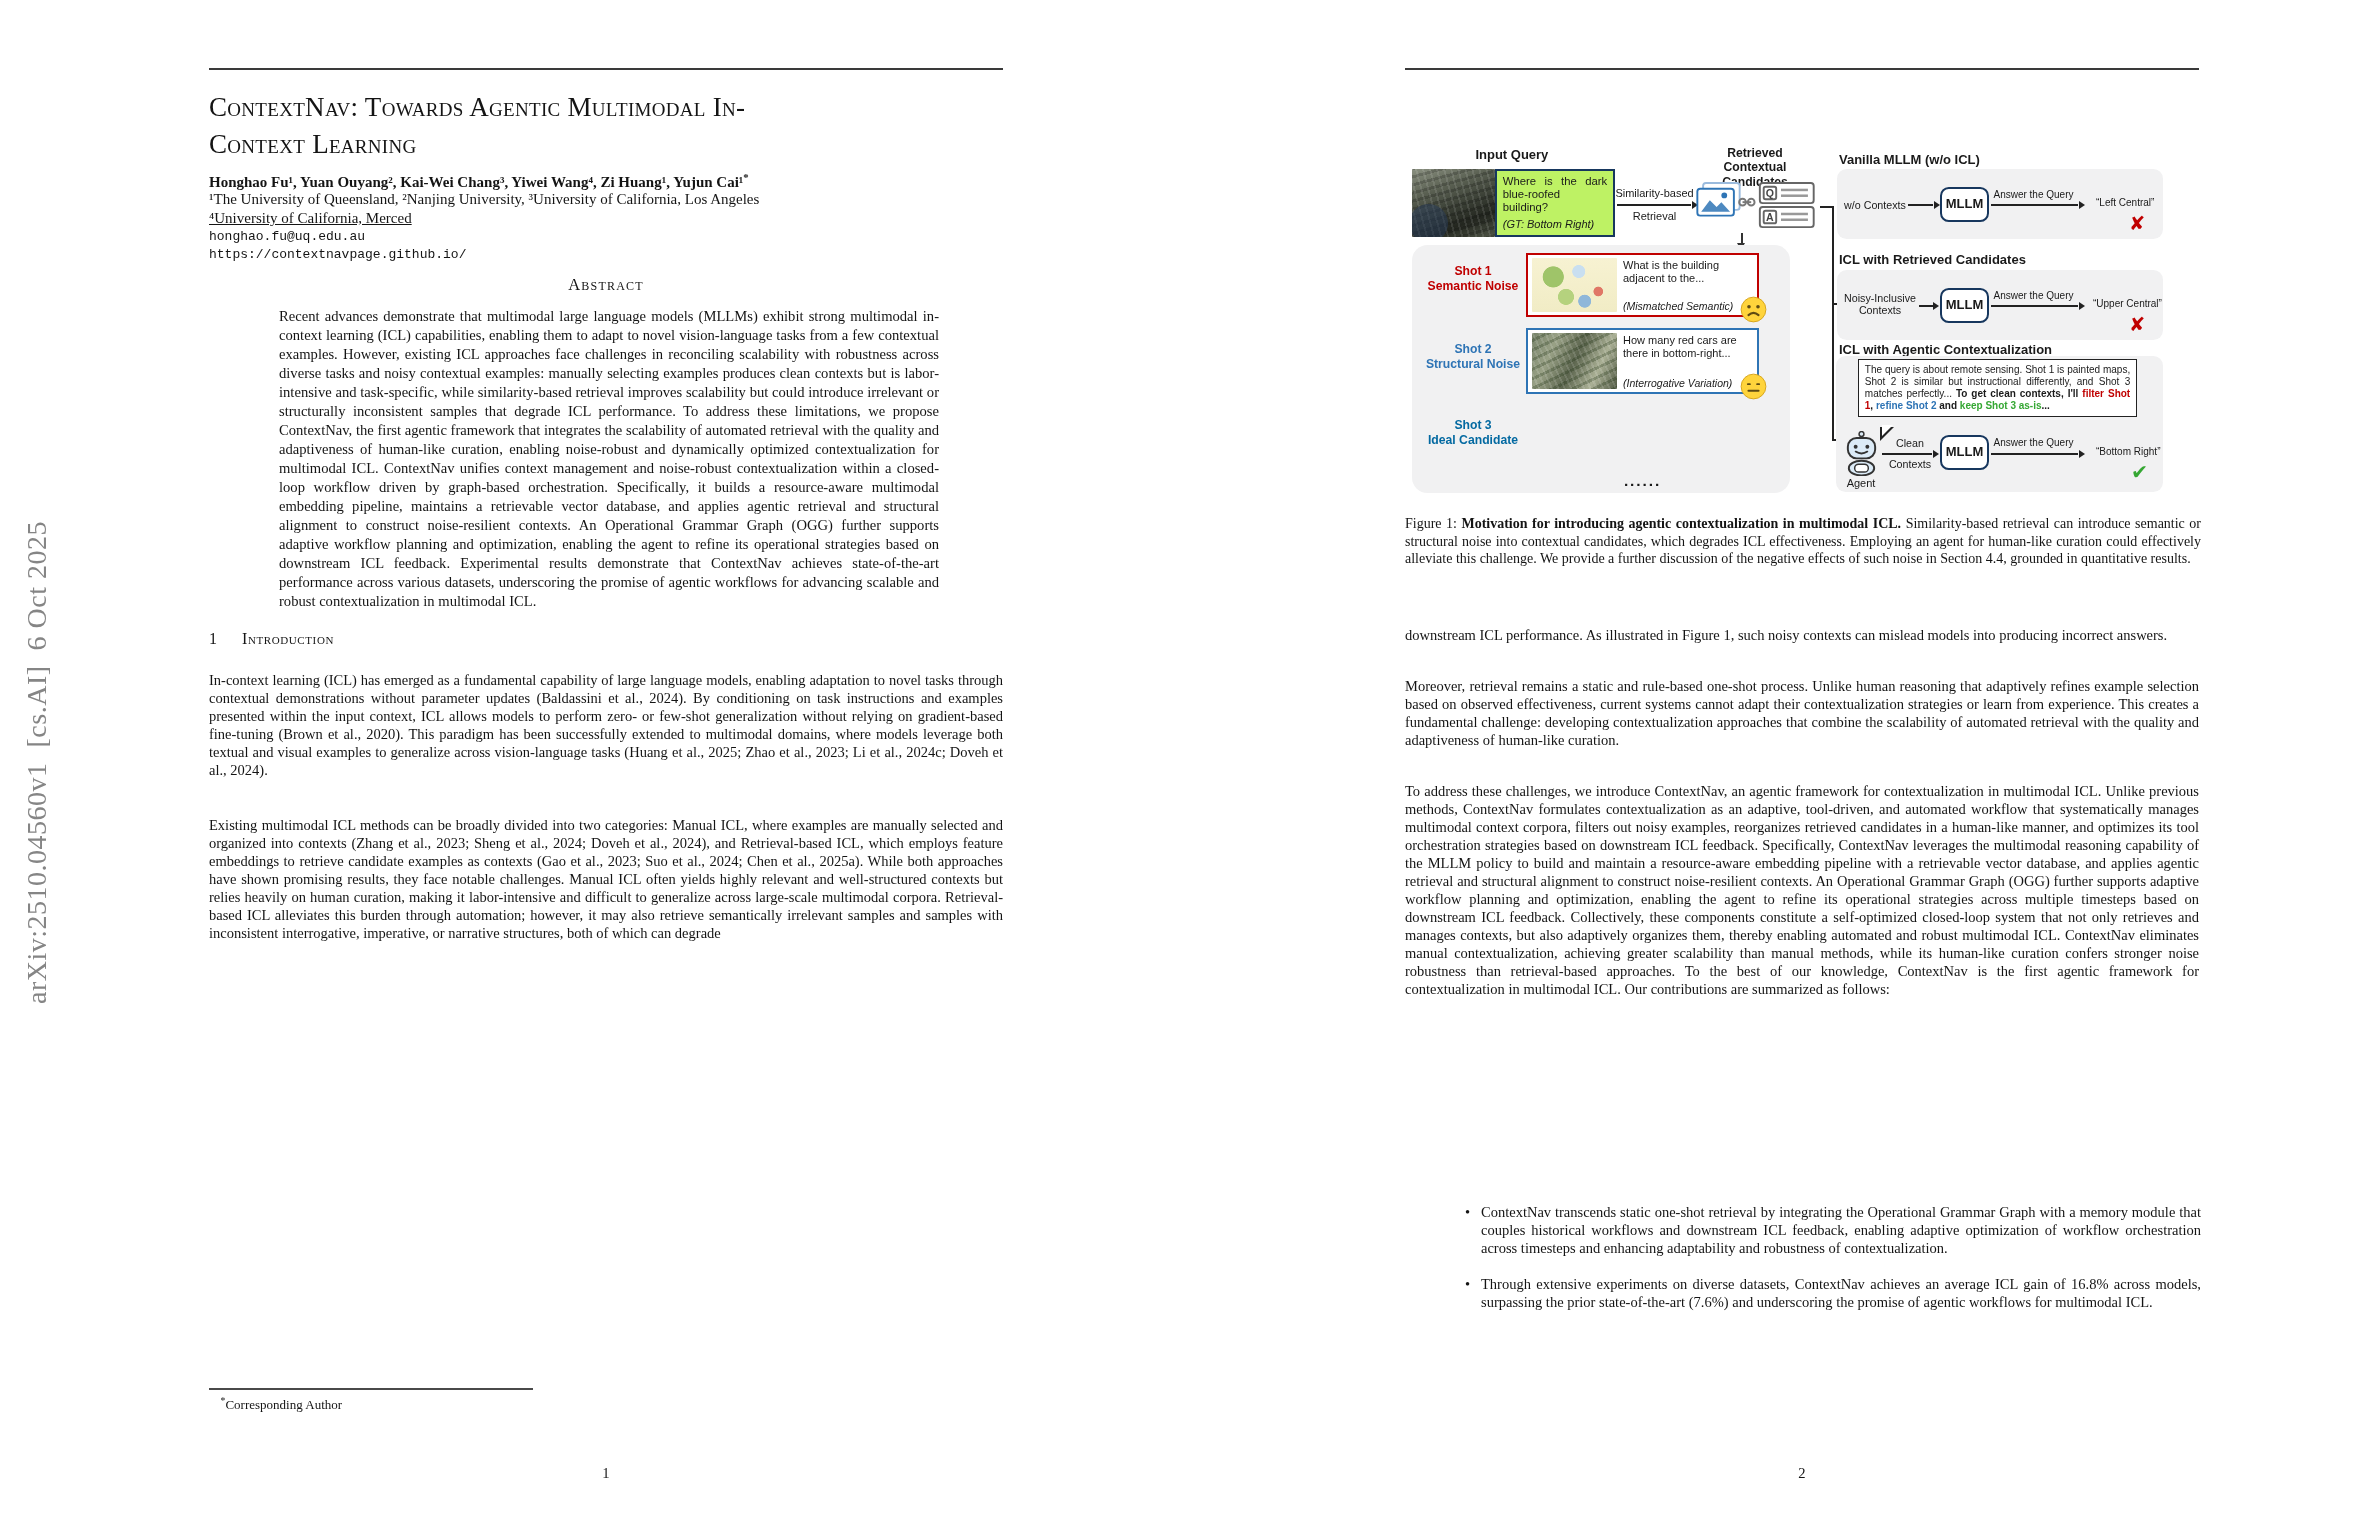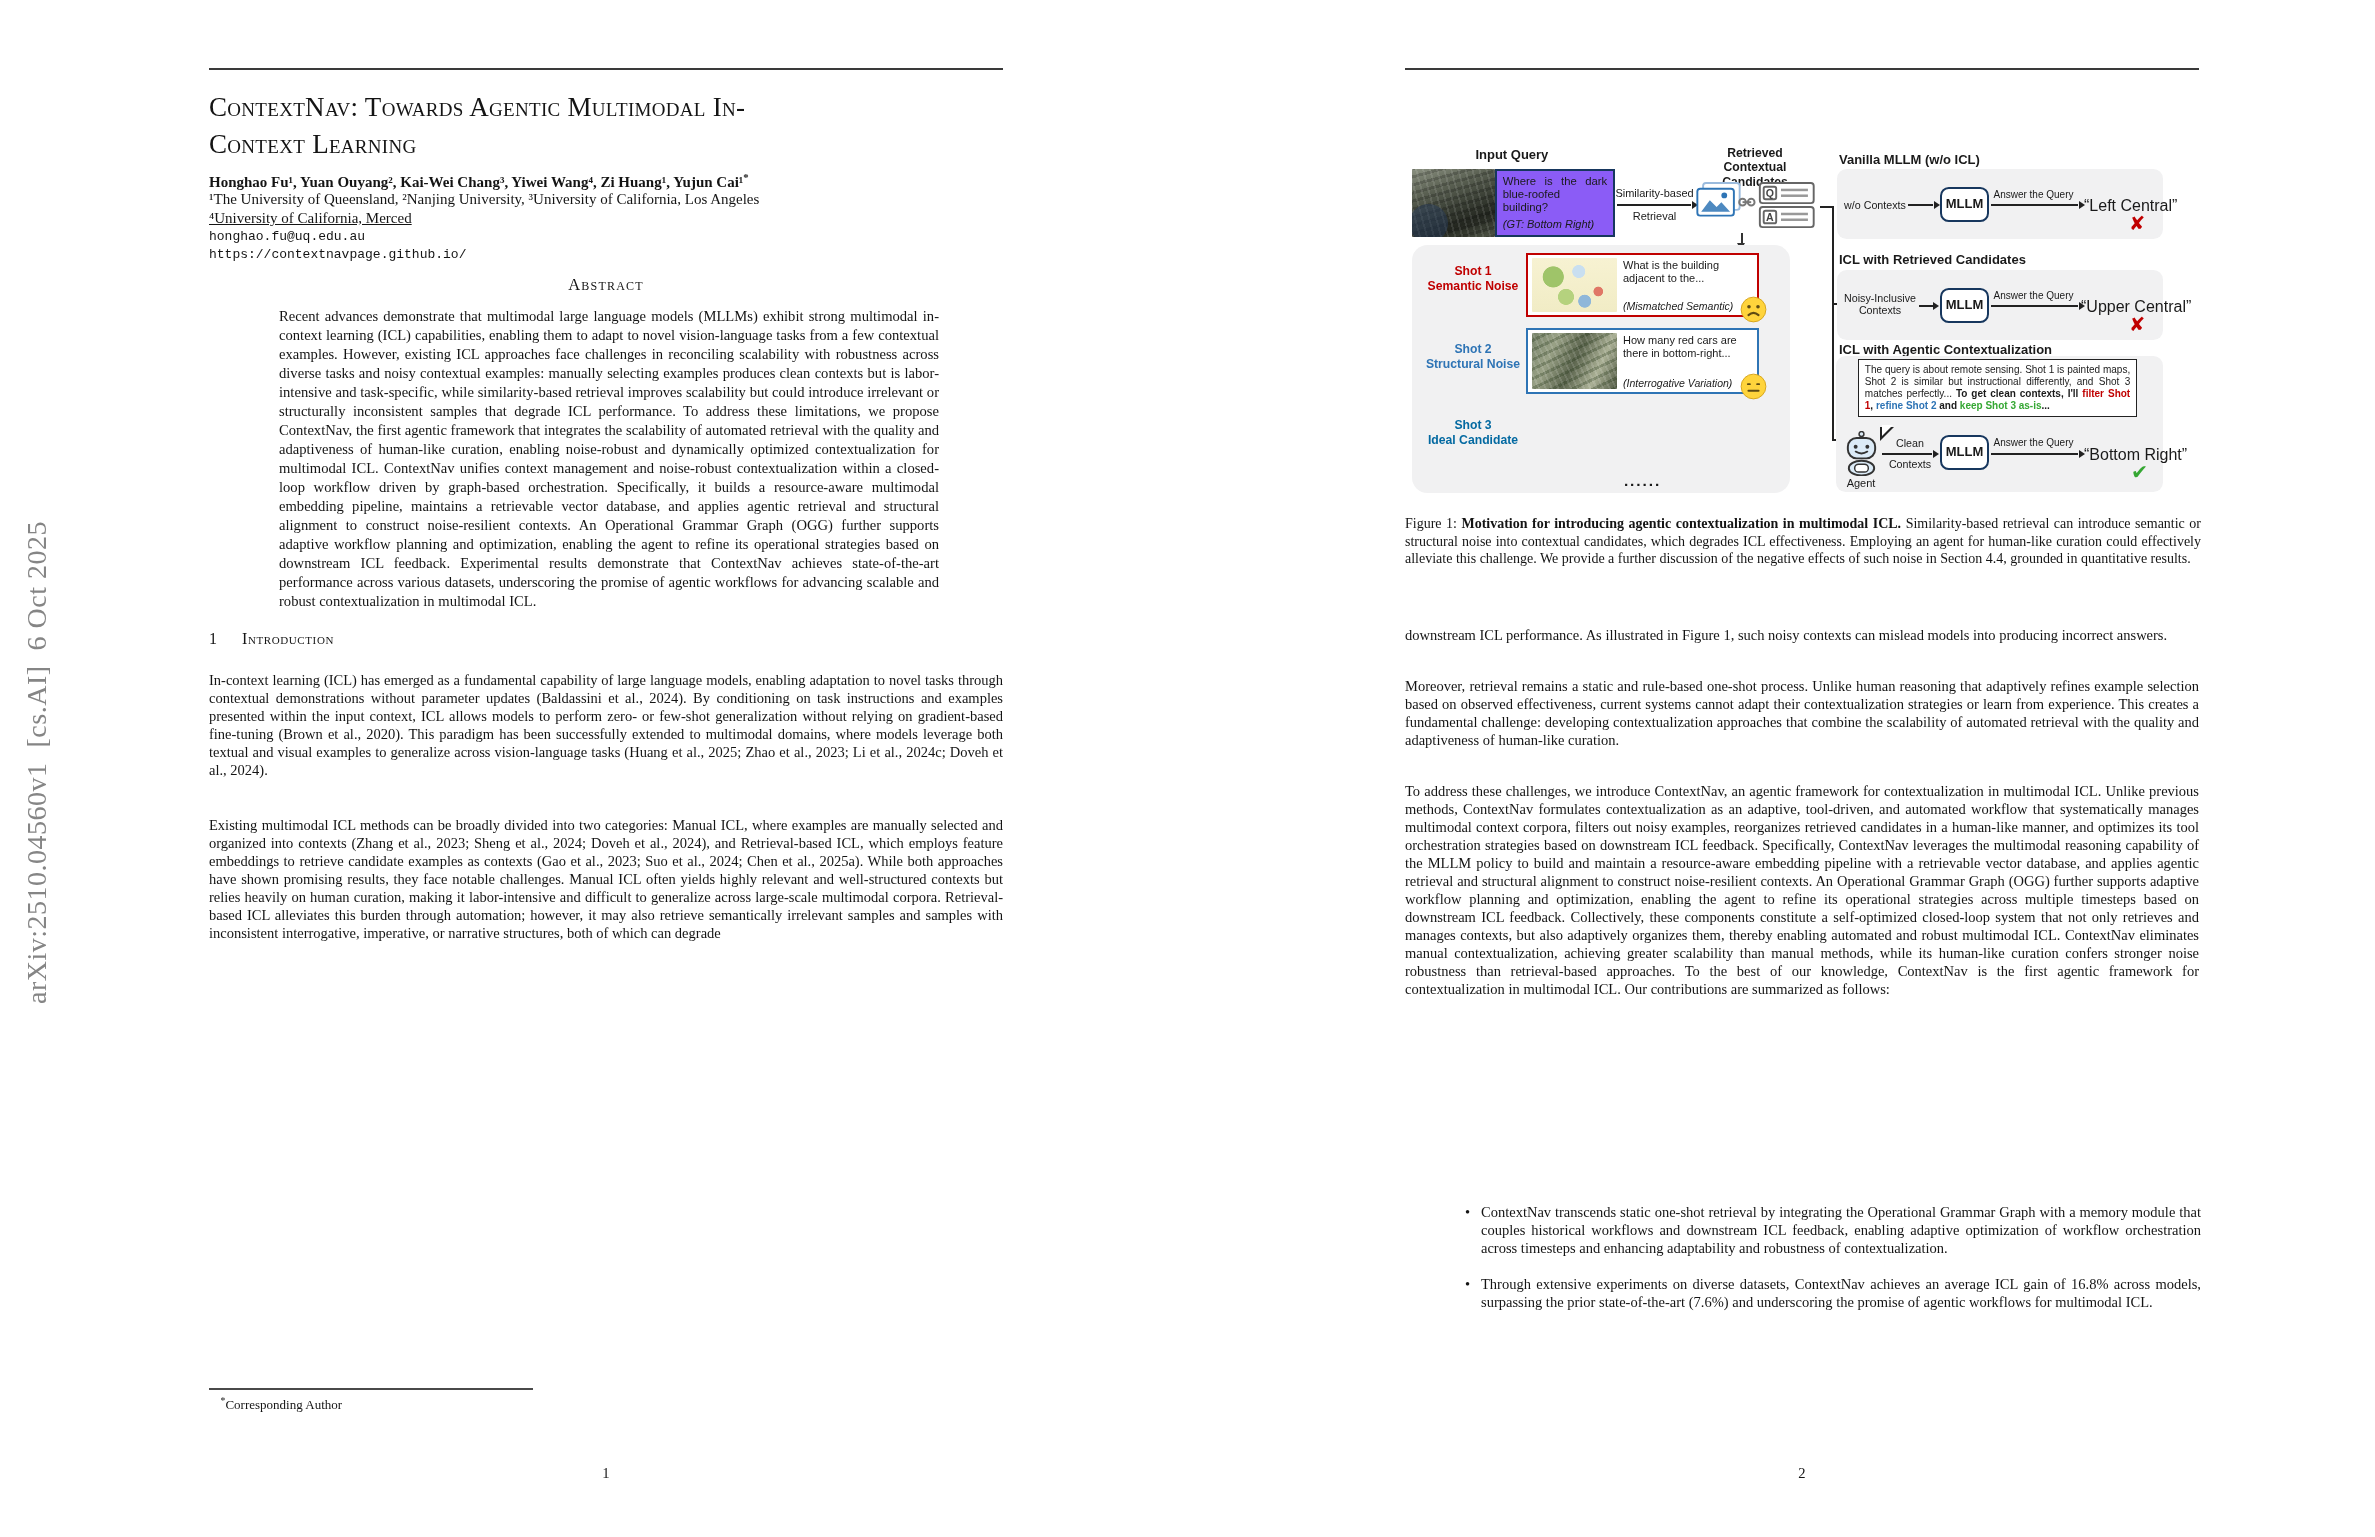--- a/index.html
+++ b/index.html
@@ -52,21 +52,21 @@
     repeating-linear-gradient(65deg, rgba(255,255,255,.12) 0 1.9px, transparent 1.9px 5.8px),
     repeating-linear-gradient(-25deg, rgba(20,40,10,.25) 0 2.9px, transparent 2.9px 8.7px),
     linear-gradient(115deg,#77836a 0%,#99a186 25%,#5c654e 50%,#aab095 75%,#4f5842 100%);}
   .map-a{background:
     radial-gradient(circle at 25% 35%, #9fc469 0 14%, transparent 15%),
     radial-gradient(circle at 55% 25%, #c9dff0 0 10%, transparent 11%),
     radial-gradient(circle at 78% 62%, #e07766 0 6%, transparent 7%),
     radial-gradient(circle at 40% 72%, #b5d27e 0 12%, transparent 13%),
     radial-gradient(circle at 62% 80%, #8fb7d9 0 9%, transparent 10%),
     linear-gradient(0deg,#f1ecc5,#f7f2d2);}
-  .query-box{position:absolute;left:90px;top:25px;width:120px;height:68px;background:#8b5cf6;
+  .query-box{position:absolute;left:90px;top:25px;width:120px;height:68px;background:#bef264;
              border:2.4px solid #17375e;box-sizing:border-box;padding:3.9px 5.8px;
              font-size:11.3px;line-height:13px;text-align:justify;}
   .query-gt{position:absolute;left:5.8px;bottom:3.9px;font-style:italic;font-size:11px;white-space:nowrap;}
   .ln{position:absolute;height:1.9px;background:#222;}
   .ln::after{content:'';position:absolute;right:-6.8px;top:-3.5px;width:0;height:0;
              border-left:6.8px solid #222;border-top:4.5px solid transparent;border-bottom:4.5px solid transparent;}
   .cn{position:absolute;background:#222;}
   .small-lb{font-size:11px;line-height:12.6px;text-align:center;}
   .dashv{position:absolute;width:0;border-left:2.4px dashed #333;}
   .dashv::after{content:'';position:absolute;left:-5.8px;bottom:-7.8px;width:0;height:0;
@@ -78,21 +78,21 @@
   .shot-box .sb-tag{position:absolute;left:95px;bottom:2.9px;font-style:italic;font-size:10.5px;white-space:nowrap;}
   .face{position:absolute;right:-9.7px;bottom:-7.8px;width:27px;height:27px;}
   .ellipsis{position:absolute;left:121px;top:328px;width:233px;text-align:center;
             font-weight:bold;font-size:15.5px;letter-spacing:1.9px;}
   .rc-header{position:absolute;left:434px;font-weight:bold;font-size:13px;}
   .rc-panel{position:absolute;left:432px;width:326px;background:#f1f1f2;border-radius:9.7px;}
   .mllm-box{position:absolute;width:49px;height:35px;background:#fff;border:2.4px solid #17375e;
             border-radius:8.7px;box-sizing:border-box;text-align:center;font-weight:bold;
             font-size:13px;line-height:30px;}
   .flow-lb{position:absolute;font-size:10.7px;line-height:12.4px;text-align:center;}
-  .ans{position:absolute;font-size:16px;white-space:nowrap;}
+  .ans{position:absolute;font-size:10px;white-space:nowrap;margin-left:12px;}
   .verdict-x{position:absolute;font-size:19.4px;font-weight:bold;color:#C00000;
              font-family:"DejaVu Sans",sans-serif;}
   .verdict-ok{position:absolute;font-size:20.4px;font-weight:bold;color:#35A733;
               font-family:"DejaVu Sans",sans-serif;}
   .bubble{position:absolute;left:453px;top:215px;width:279px;background:#fff;border:1.9px solid #222;
           box-sizing:border-box;padding:3.9px 5.8px;font-size:10px;line-height:12px;text-align:justify;}
   .bubble b{font-weight:bold;}
   .seg-red{color:#C00000;font-weight:bold;}
   .seg-blue{color:#2E74B5;font-weight:bold;}
   .seg-green{color:#35A733;font-weight:bold;}

